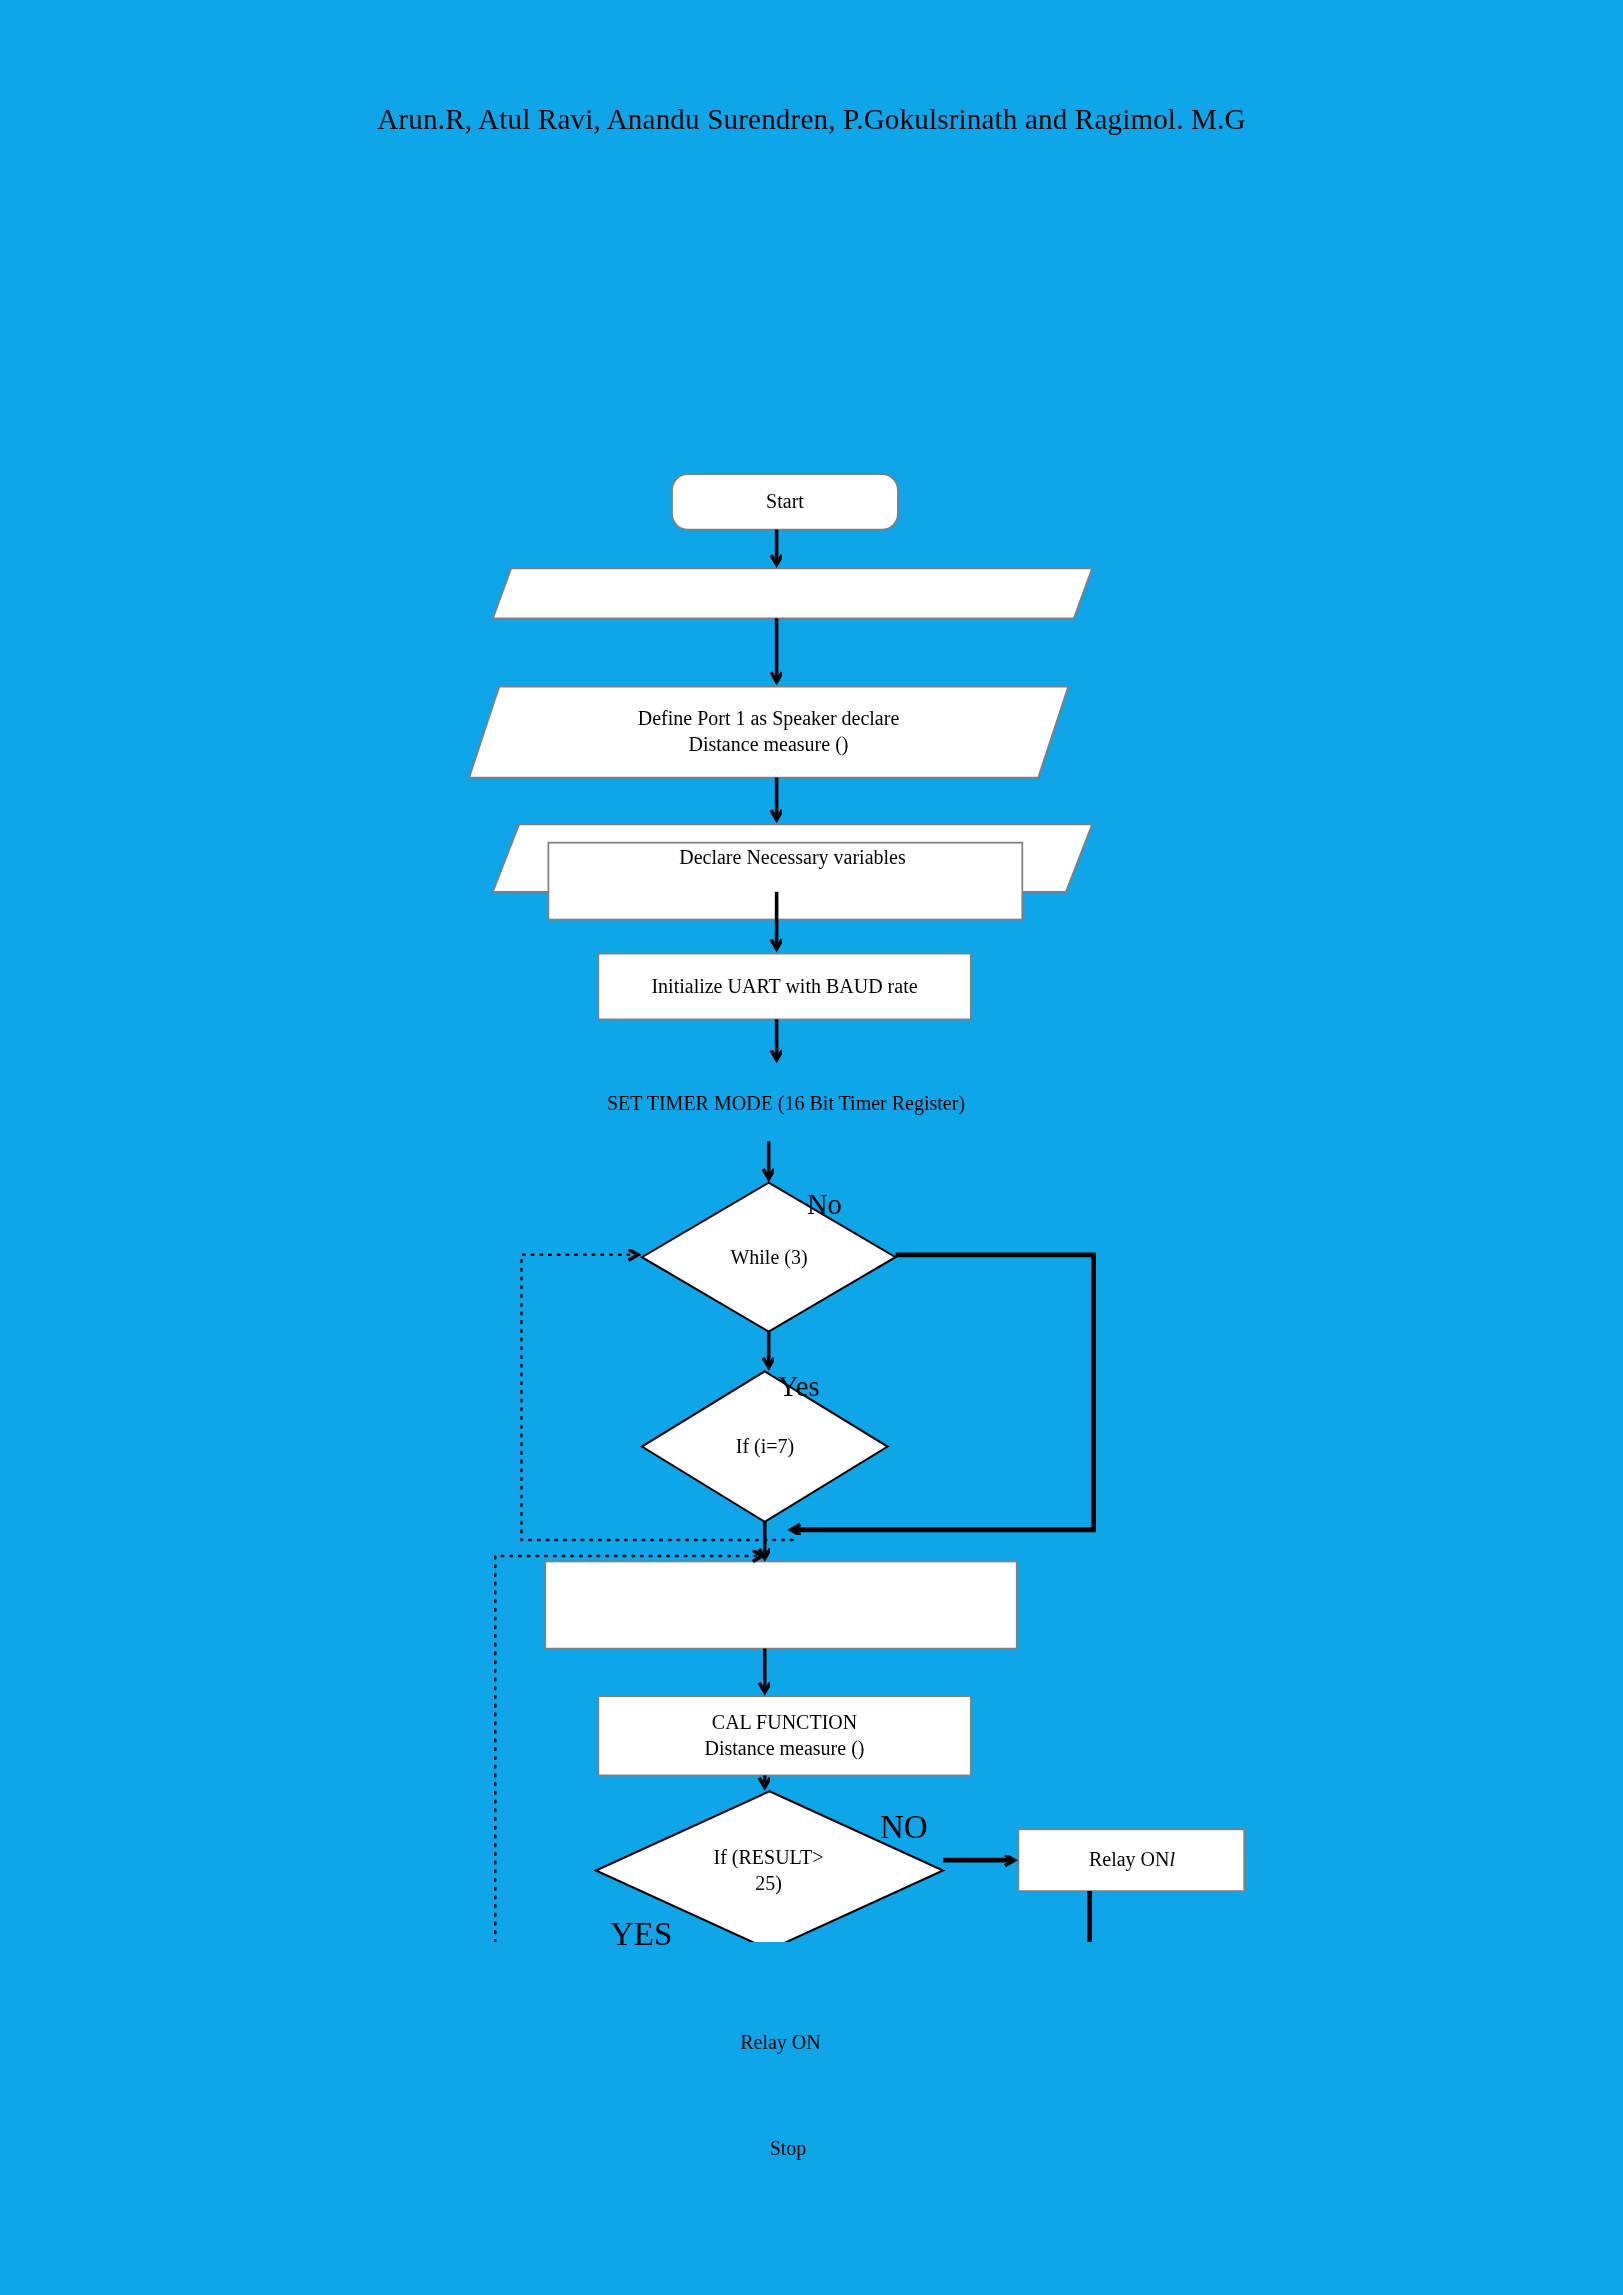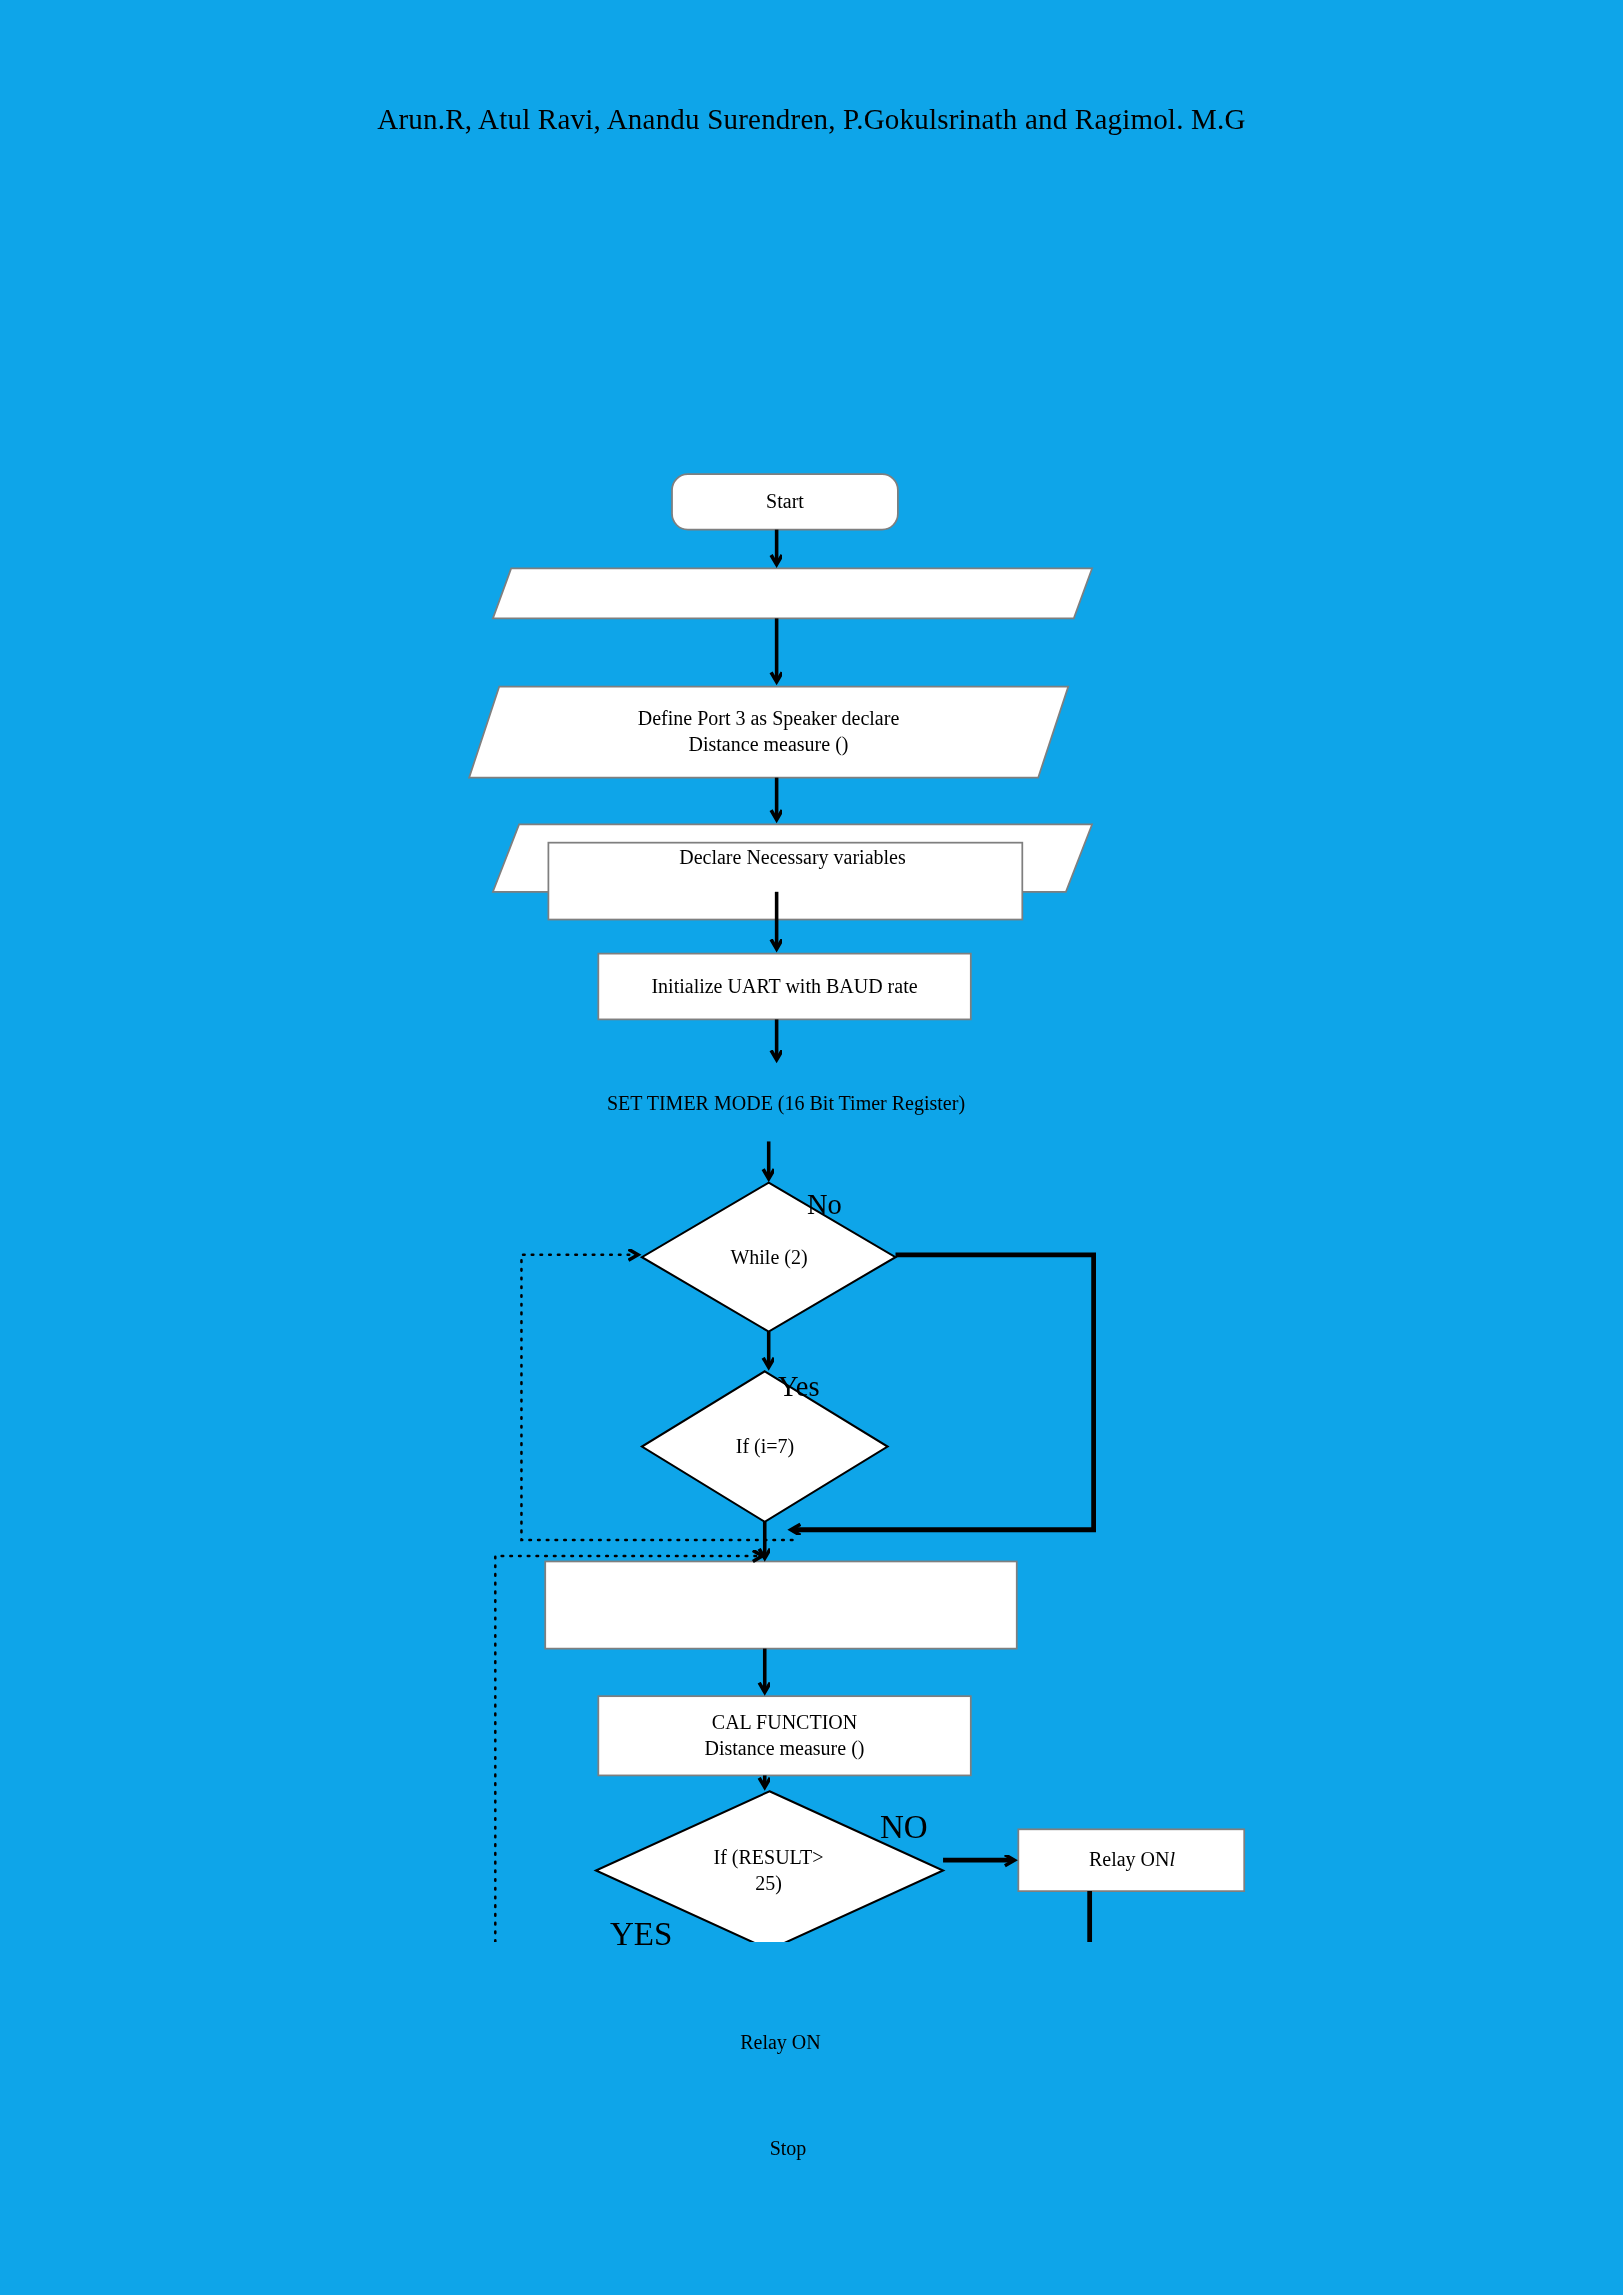--- a/index.html
+++ b/index.html
@@ -188,31 +188,31 @@
 
       <polyline points="1000,1663 658,1663 658,1303 803,1303" fill="none" stroke="#000" stroke-width="3.2" stroke-dasharray="2,9" stroke-linecap="round" marker-end="url(#ahb)"></polyline>
 
       <polyline points="1000,2367 625,2367 625,1683 960,1683" fill="none" stroke="#000" stroke-width="3.2" stroke-dasharray="2,9" stroke-linecap="round" marker-end="url(#ahb)"></polyline>
     </svg>
 
     <div class="node-label" style="left:672px; top:252px; width:226px; height:55px;">Start</div>
 
 
     <div class="node-label" style="left:469px; top:464px; width:599px; height:91px; flex-direction:column;">
-      <span>Define Port 3 as Speaker declare</span>
+      <span>Define Port 1 as Speaker declare</span>
       <span>Distance measure ()</span>
     </div>
 
     <div class="node-label" style="left:493px; top:602px; width:599px; height:67px;">Declare Necessary variables</div>
 
     <div class="node-label" style="left:598px; top:732px; width:373px; height:66px;">Initialize UART with BAUD rate</div>
 
     <div class="node-label" style="left:549px; top:843px; width:474px; height:77px;">SET TIMER MODE (16 Bit Timer Register)</div>
 
-    <div class="node-label" style="left:642px; top:1011px; width:254px; height:49px;">While (2)</div>
+    <div class="node-label" style="left:642px; top:1011px; width:254px; height:49px;">While (3)</div>
 
     <div class="node-label" style="left:642px; top:1200px; width:246px; height:49px;">If (i=7)</div>
 
 
     <div class="node-label" style="left:598px; top:1474px; width:373px; height:79px; flex-direction:column;">
       <span>CAL FUNCTION</span>
       <span>Distance measure ()</span>
     </div>
 
     <div class="node-label" style="left:634px; top:1613px; width:269px; height:71px; flex-direction:column;">

